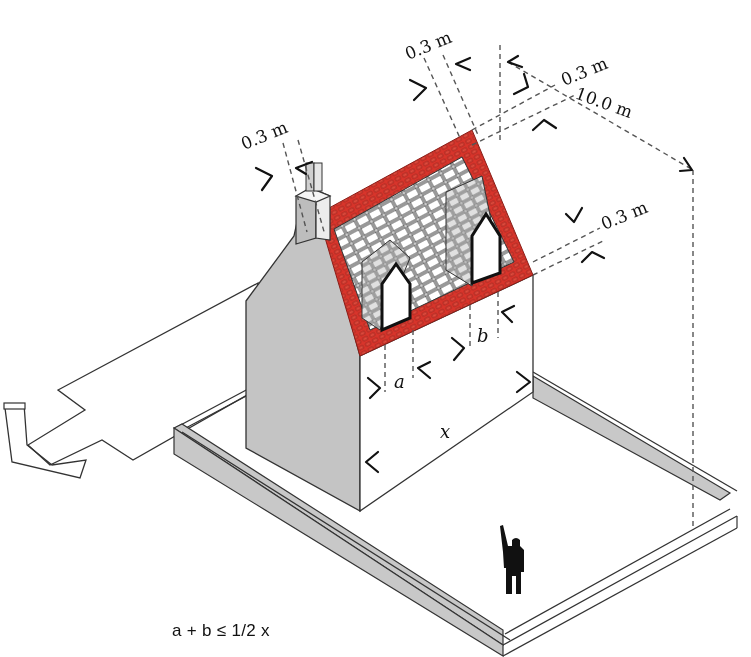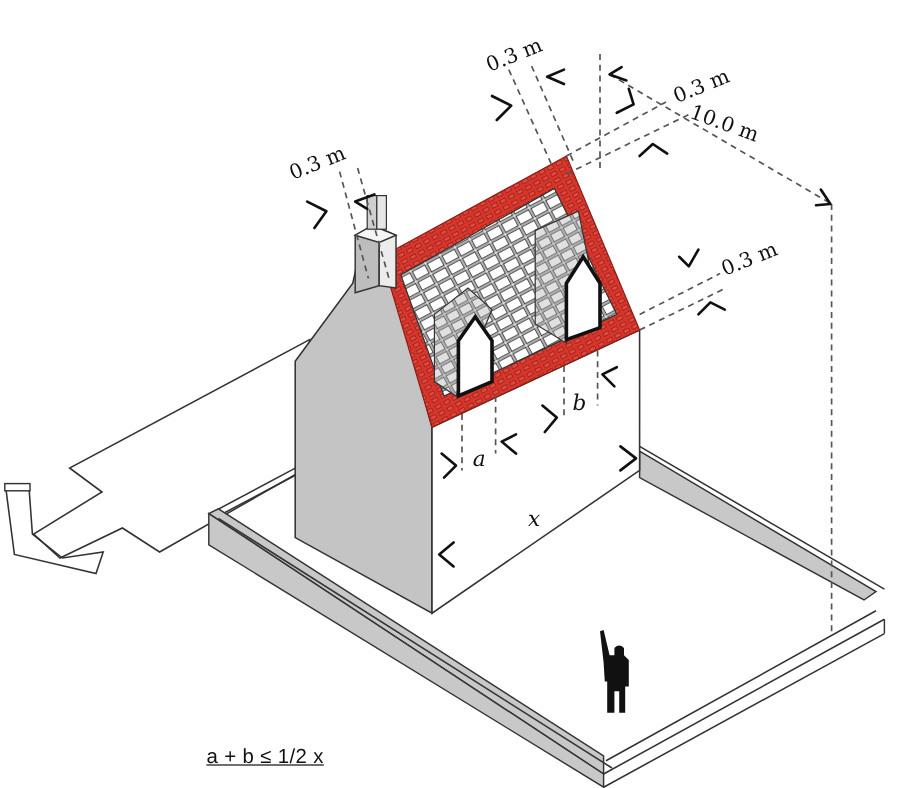--- a/index.html
+++ b/index.html
@@ -1,20 +1,20 @@
 <!DOCTYPE html>
 <html><head>
 <meta charset="utf-8">
 <style>
   html, body { margin: 0; padding: 0; background: #ffffff; }
   #stage { position: relative; width: 751px; height: 657px; overflow: hidden; background: #ffffff; }
   svg { position: absolute; left: 0; top: 0; }
   .lbl { font-family: "DejaVu Serif", serif; font-size: 17px; fill: #111; }
   .lbl-italic { font-family: "DejaVu Serif", serif; font-style: italic; font-size: 18px; fill: #111; }
-  .formula { position: absolute; left: 172px; top: 621px; font-family: "Liberation Sans", sans-serif; font-size: 17px; color: #111; letter-spacing: 0.3px; text-decoration: underline; }
+  .formula { position: absolute; left: 172px; top: 621px; font-family: "Liberation Sans", sans-serif; font-size: 17px; color: #111; letter-spacing: 0.3px; }
   .dash { stroke: #555; stroke-width: 1.4; stroke-dasharray: 5 4; fill: none; }
   .tick { stroke: #111; stroke-width: 2.2; fill: none; stroke-linecap: round; stroke-linejoin: round; }
   .outline { stroke: #333; stroke-width: 1.3; fill: none; }
 </style>
 </head>
 <body>
 
 <div id="stage">
 <svg width="751" height="657" viewBox="0 0 751 657">
   <defs>

